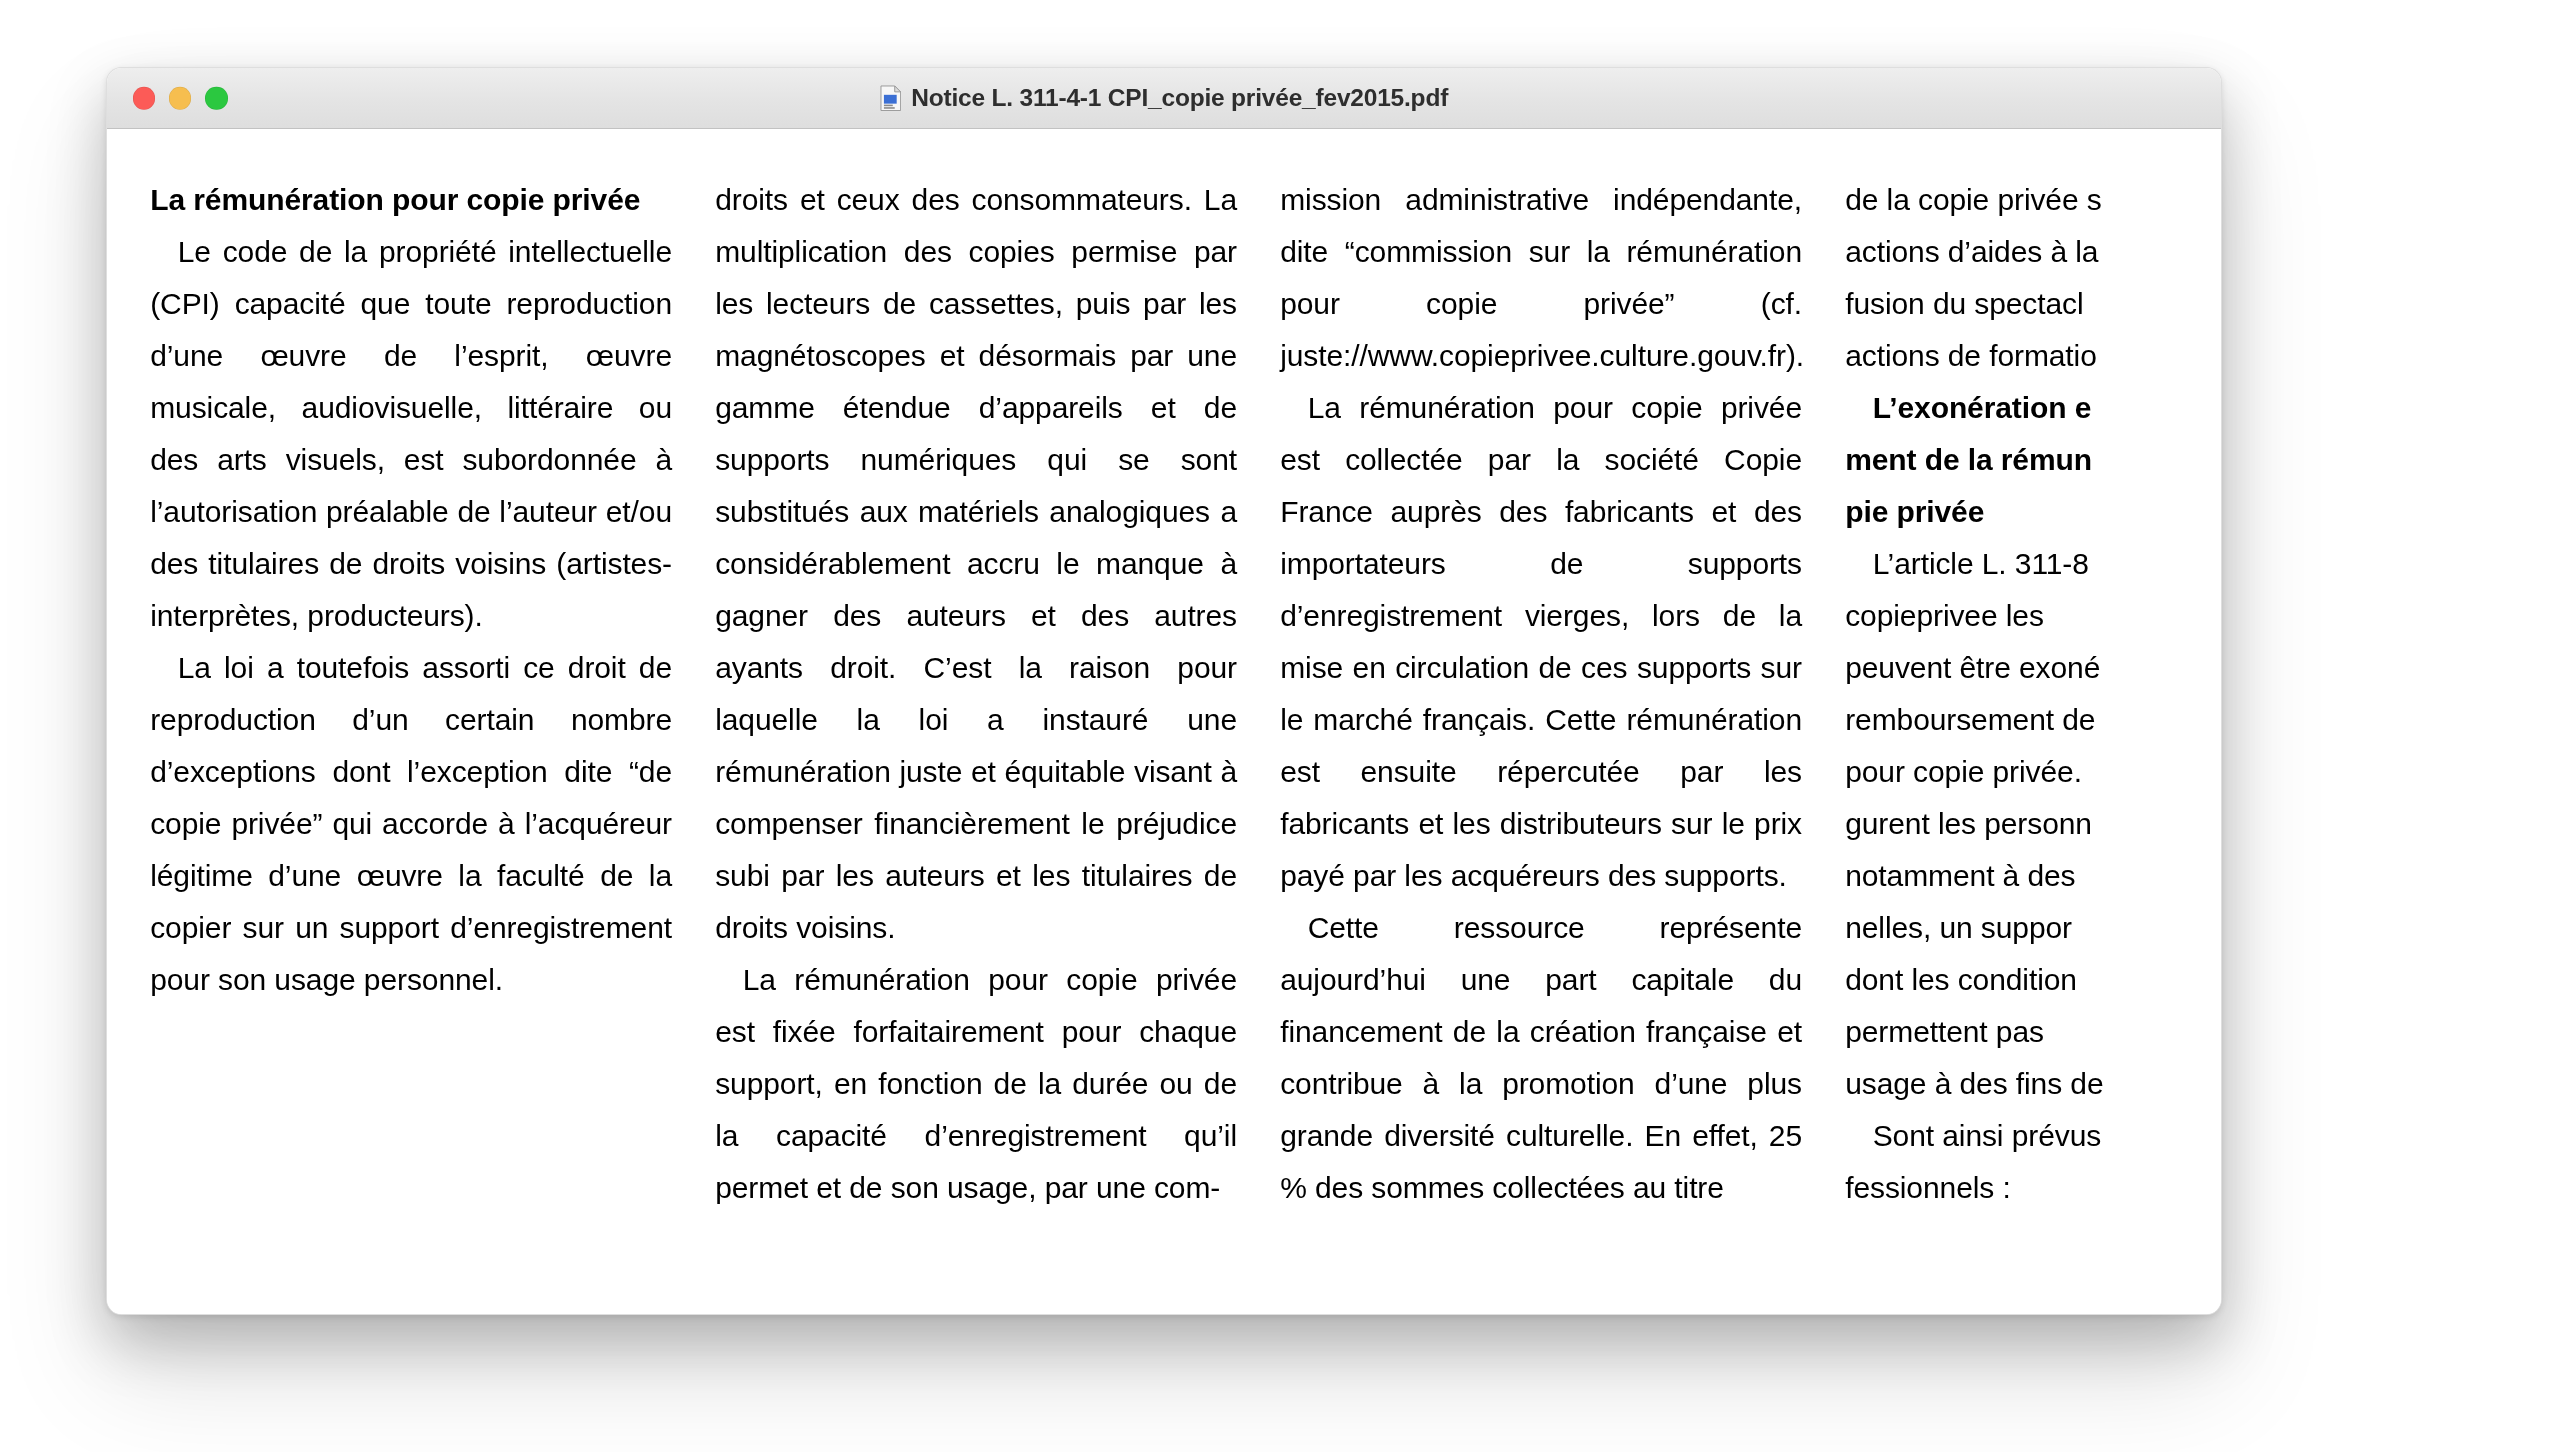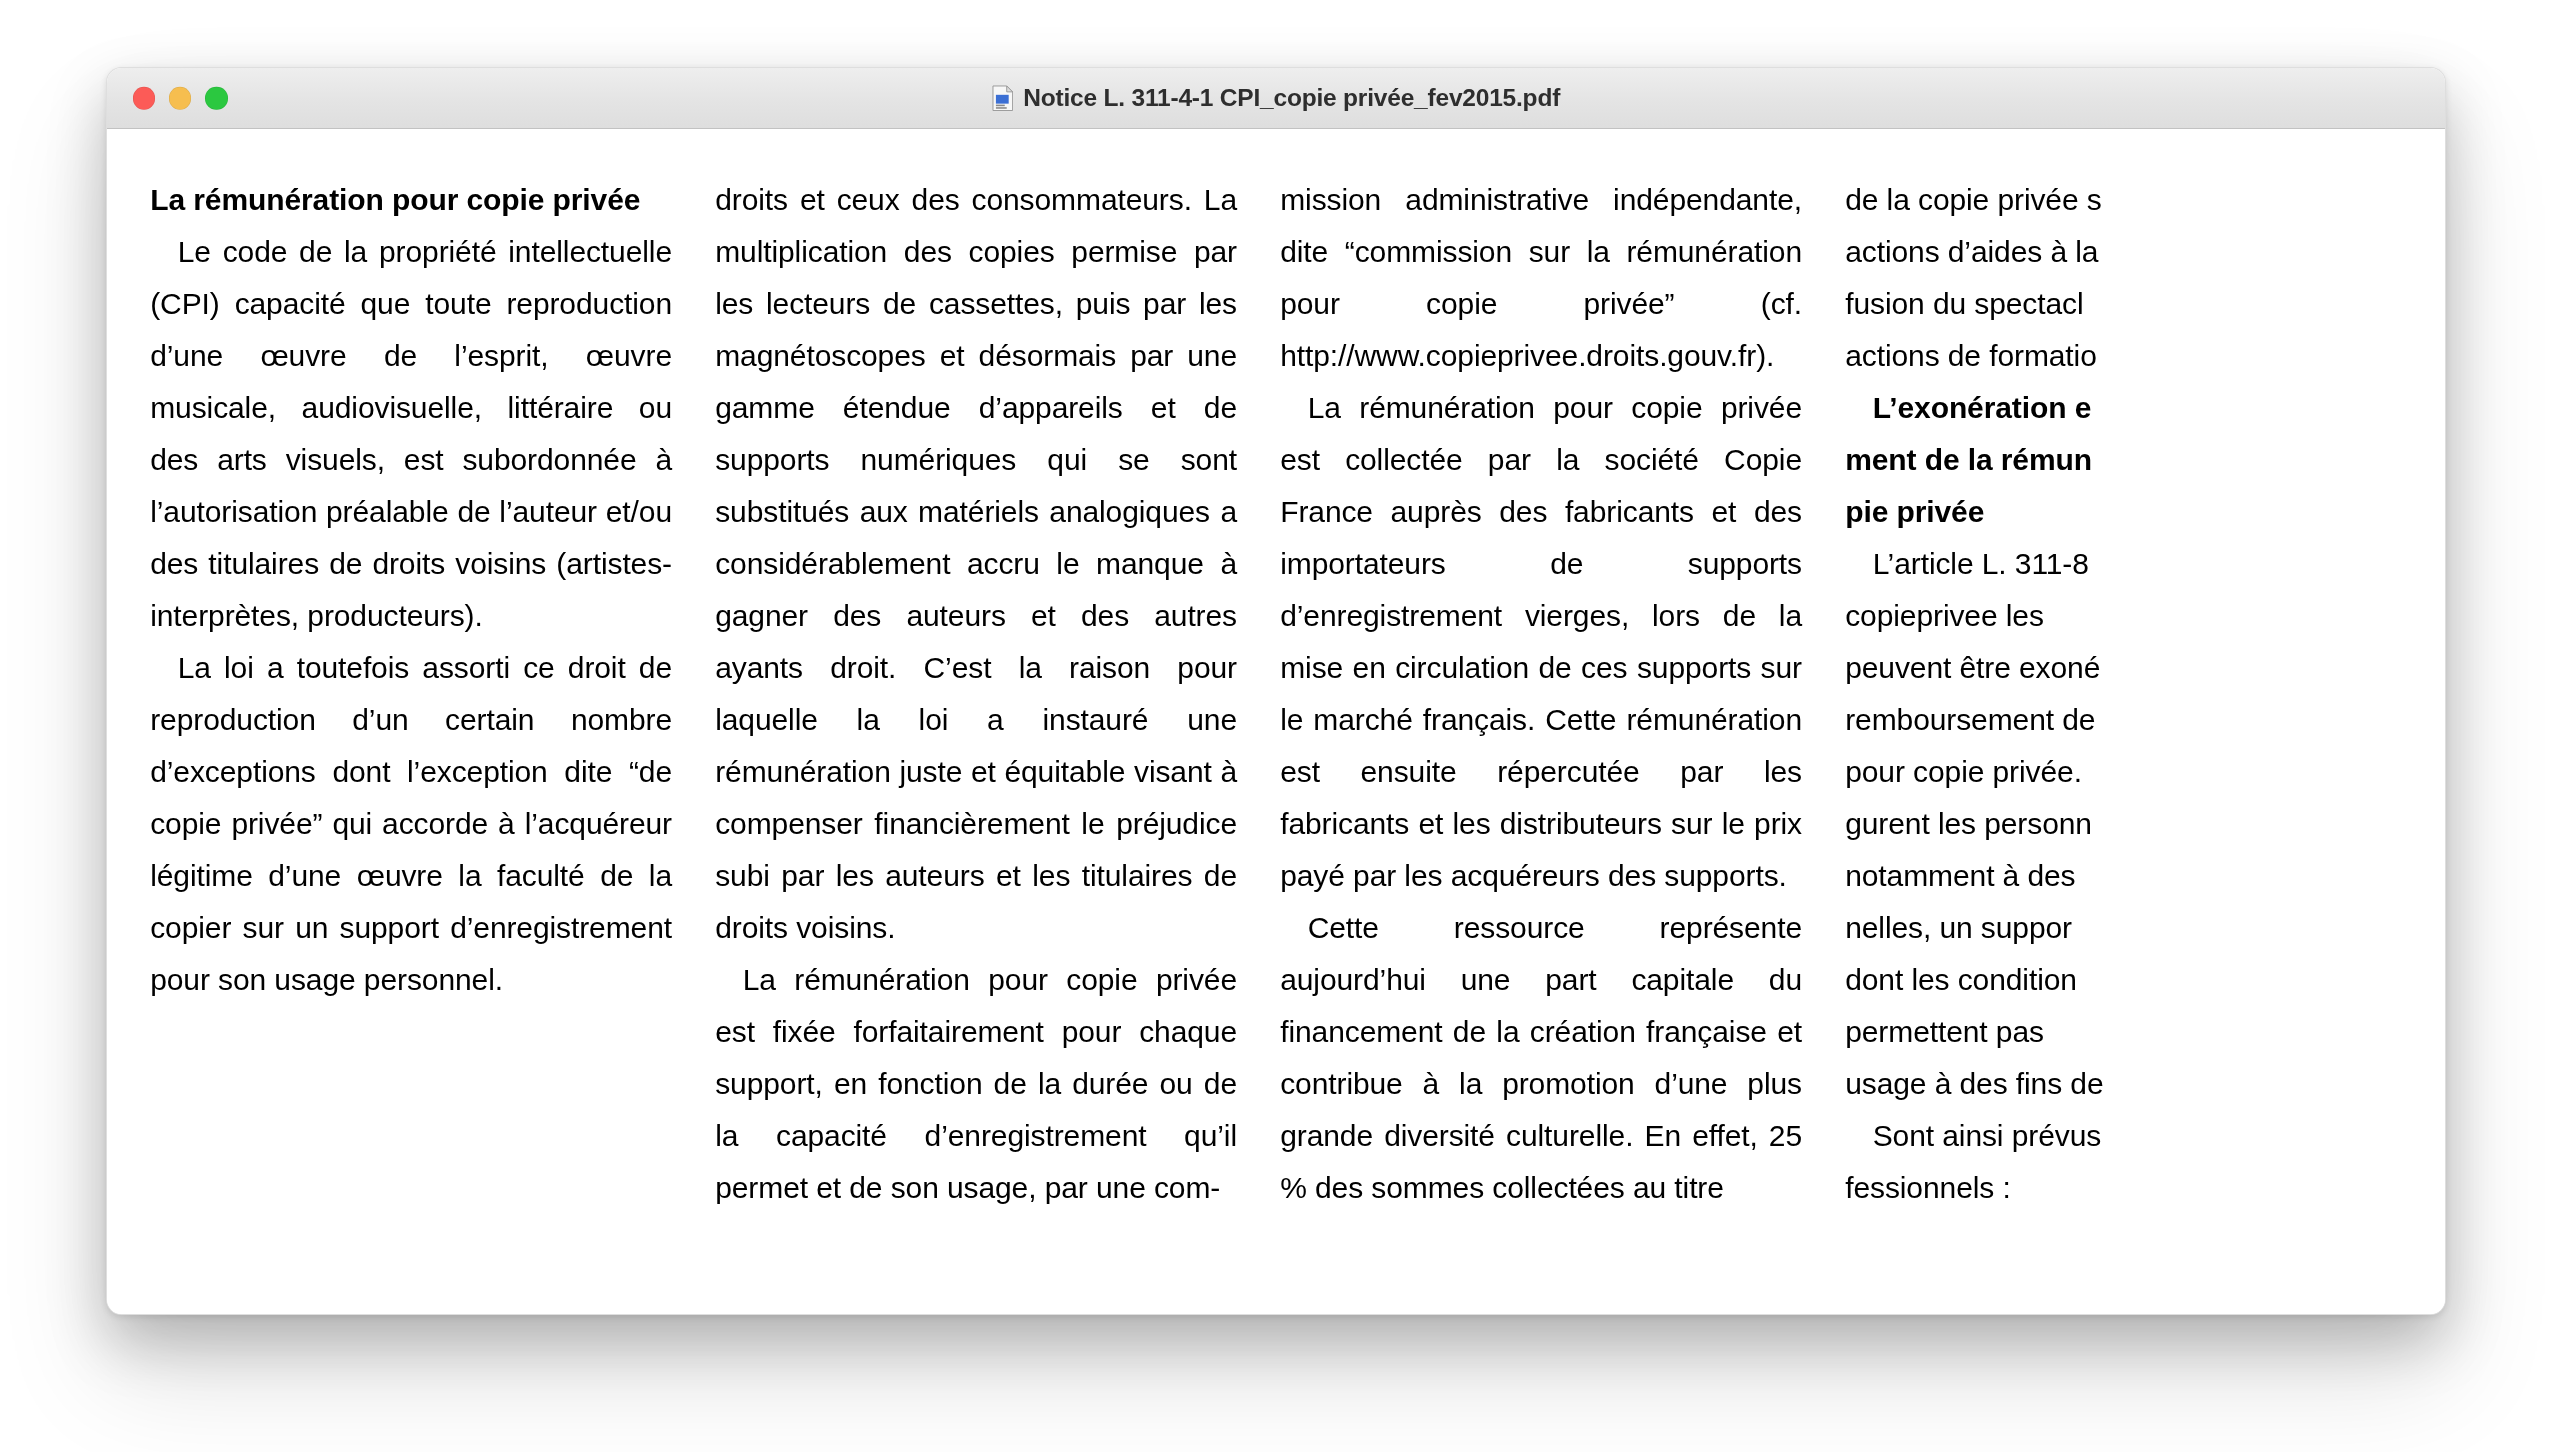--- a/index.html
+++ b/index.html
@@ -17,21 +17,21 @@
     position: absolute;
     inset: 0;
     background: #ffffff;
   }
 
   
   #window {
     position: absolute;
     left: 106px;
     top: 67px;
-    width: 2340px;
+    width: 2116px;
     height: 1248px;
     border-radius: 15.7px;
     background: #ffffff;
     box-shadow:
       0 2px 5.9px rgba(0,0,0,0.10),
       0 25.5px 59px rgba(0,0,0,0.22),
       0 59px 108px rgba(0,0,0,0.13);
     overflow: hidden;
     border: 1px solid rgba(0,0,0,0.13);
     box-sizing: border-box;
@@ -170,21 +170,21 @@
           <p class="indent">Le code de la propriété intellectuelle (CPI) capacité que toute reproduction d’une œuvre de l’esprit, œuvre musicale, audiovisuelle, littéraire ou des arts visuels, est subordonnée à l’autorisation préalable de l’auteur et/ou des titulaires de droits voisins (artistes-interprètes, producteurs).</p>
           <p class="indent">La loi a toutefois assorti ce droit de reproduction d’un certain nombre d’exceptions dont l’exception dite “de copie privée” qui accorde à l’acquéreur légitime d’une œuvre la faculté de la copier sur un support d’enregistrement pour son usage personnel.</p>
         </div>
 
         <div class="col">
           <p>droits et ceux des consommateurs. La multiplication des copies permise par les lecteurs de cassettes, puis par les magnétoscopes et désormais par une gamme étendue d’appareils et de supports numériques qui se sont substitués aux matériels analogiques a considérablement accru le manque à gagner des auteurs et des autres ayants droit. C’est la raison pour laquelle la loi a instauré une rémunération juste et équitable visant à compenser financièrement le préjudice subi par les auteurs et les titulaires de droits voisins.</p>
           <p class="indent">La rémunération pour copie privée est fixée forfaitairement pour chaque support, en fonction de la durée ou de la capacité d’enregistrement qu’il permet et de son usage, par une com-</p>
         </div>
 
         <div class="col">
-          <p>mission administrative indépendante, dite “commission sur la rémunération pour copie privée” (cf. http://www.copieprivee.droits.gouv.fr).</p>
+          <p>mission administrative indépendante, dite “commission sur la rémunération pour copie privée” (cf. juste://www.copieprivee.culture.gouv.fr).</p>
           <p class="indent">La rémunération pour copie privée est collectée par la société Copie France auprès des fabricants et des importateurs de supports d’enregistrement vierges, lors de la mise en circulation de ces supports sur le marché français. Cette rémunération est ensuite répercutée par les fabricants et les distributeurs sur le prix payé par les acquéreurs des supports.</p>
           <p class="indent">Cette ressource représente aujourd’hui une part capitale du financement de la création française et contribue à la promotion d’une plus grande diversité culturelle. En effet, 25 % des sommes collectées au titre</p>
         </div>
 
         <div class="col">
           <p>de la copie privée s</p>
           <p>actions d’aides à la</p>
           <p>fusion du spectacl</p>
           <p>actions de formatio</p>
           <p class="head" style="text-indent:27.5px">L’exonération e</p>

